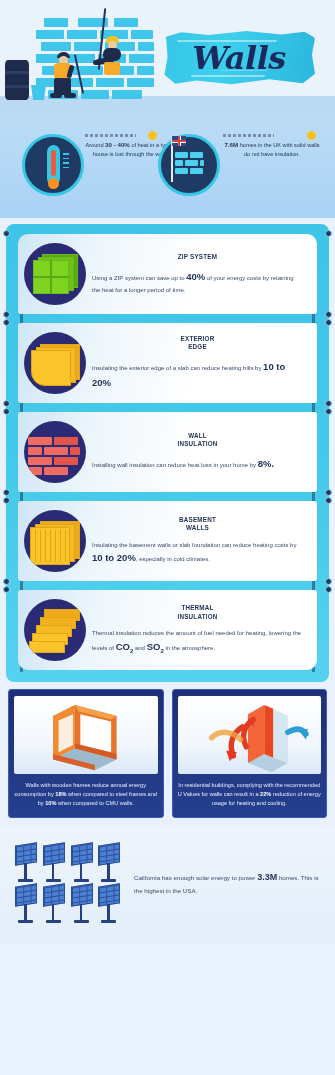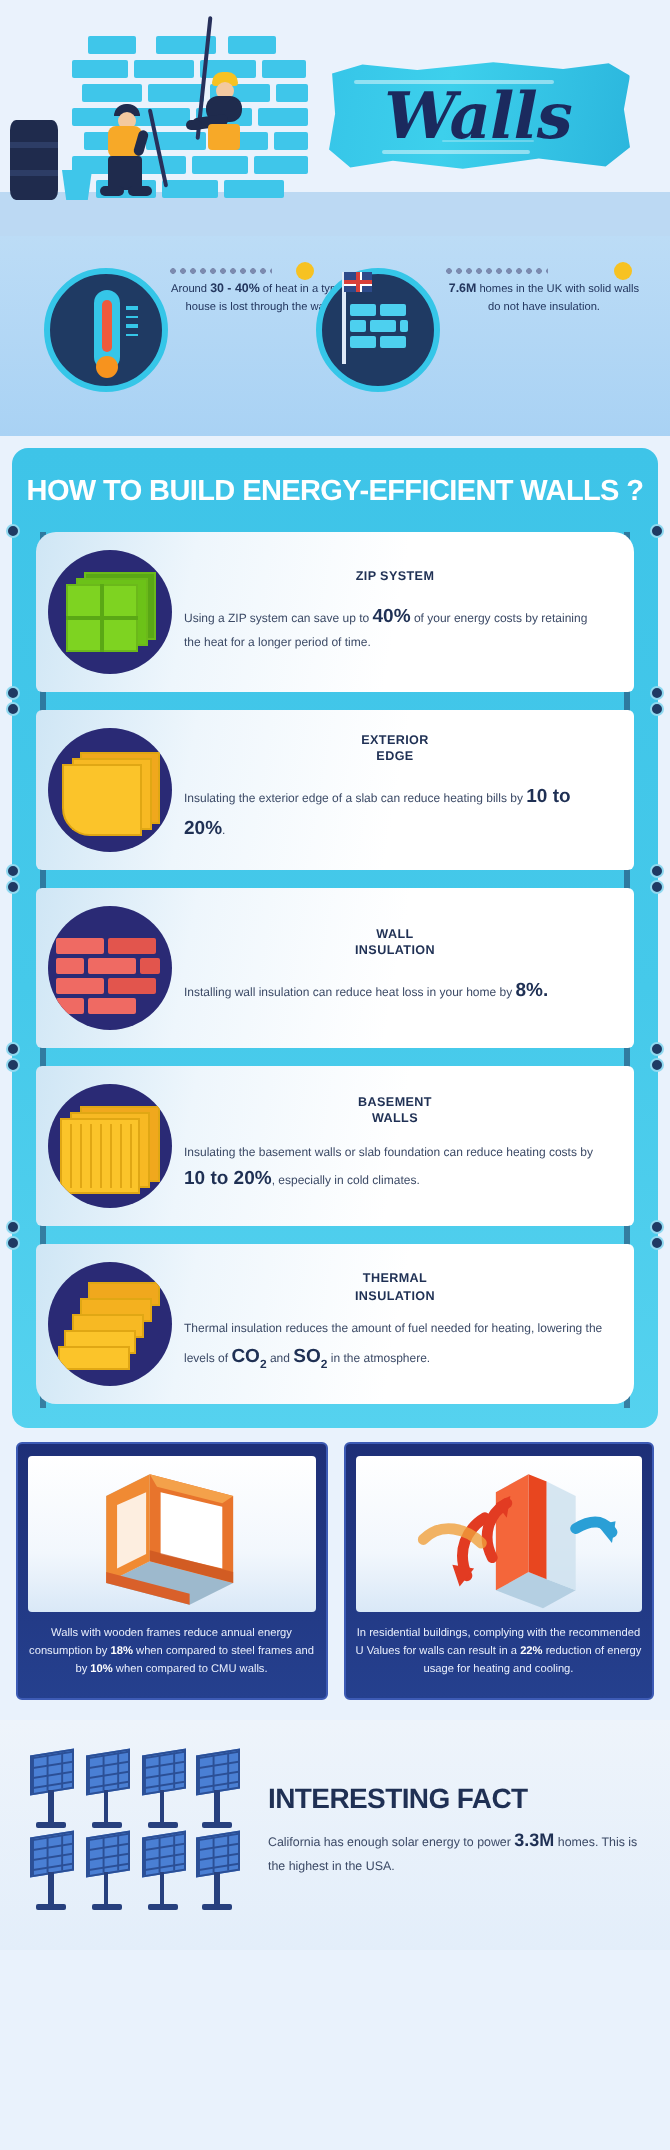--- a/index.html
+++ b/index.html
@@ -329,21 +329,20 @@
       </div>
     </div>
     <div class="dots dots-2"></div>
     <div class="dot-end de-2"></div>
     <div class="stat-text st-2">
       <b>7.6M</b><span> homes in the UK with solid walls do not have insulation.</span>
     </div>
   </div>
 
   <div class="main-panel">
-    <div class="main-title">HOW TO BUILD ENERGY-EFFICIENT WALLS ?</div>
 
     <div class="rail rail-l"></div>
     <div class="rail rail-r"></div>
 
     <div class="card-wrap">
       <div class="pin pin-tl"></div>
       <div class="pin pin-tr"></div>
       <div class="pin pin-bl"></div>
       <div class="pin pin-br"></div>
       <div class="card first">
@@ -552,20 +551,19 @@
           <div class="panel-post"></div>
           <div class="panel-base"></div>
         </div>
       <div class="panel-unit">
         <div class="panel-face"></div>
           <div class="panel-post"></div>
           <div class="panel-base"></div>
         </div>
     </div>
     <div class="fact-body">
-      <div class="fact-title">INTERESTING FACT</div>
       <div class="fact-text">
         <span>California has enough solar energy to power </span><b>3.3M</b><span> homes. This is the highest in the USA.</span>
       </div>
     </div>
   </div>
 
 </div>
 
 </body></html>

